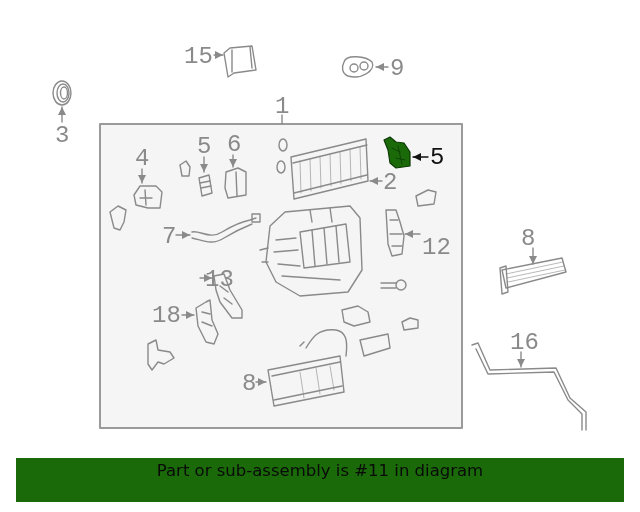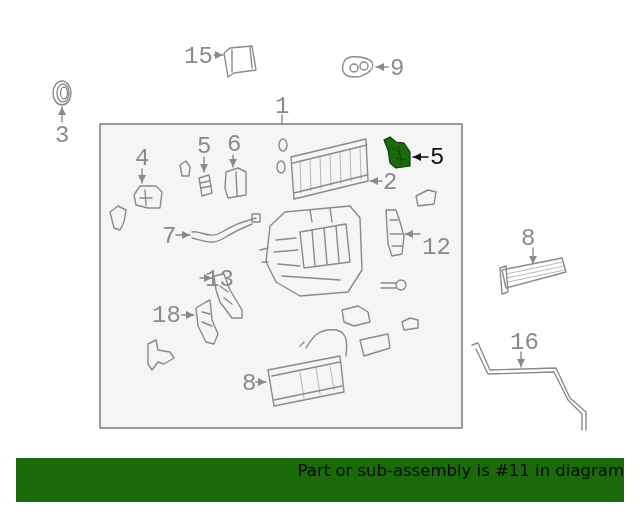--- a/index.html
+++ b/index.html
@@ -8,21 +8,21 @@
     font-family: "DejaVu Sans", sans-serif;
   }
   #diagram { position: absolute; left: 0; top: 0; width: 640px; height: 450px; }
   .callout {
     position: absolute; font-size: 24px; color: #8a8a8a; line-height: 1;
     font-family: Liberation Mono, monospace;
   }
   .callout.highlight { color: #111111; }
   #banner {
     position: absolute; left: 16px; top: 458px; width: 608px; height: 44px;
-    background: #1a6a0a; color: #0a0a0a; text-align: right;
+    background: #1a6a0a; color: #0a0a0a; text-align: center;
     font-size: 16.5px; line-height: 20px; padding-top: 3px; box-sizing: border-box;
   }
   #banner div { white-space: nowrap; }
 </style>
 </head>
 <body>
 
 <div id="diagram">
   <svg width="640" height="450" viewBox="0 0 640 450" xmlns="http://www.w3.org/2000/svg" fill="none" stroke="#8a8a8a" stroke-width="1.4" stroke-linejoin="round" stroke-linecap="round">
     <defs>

